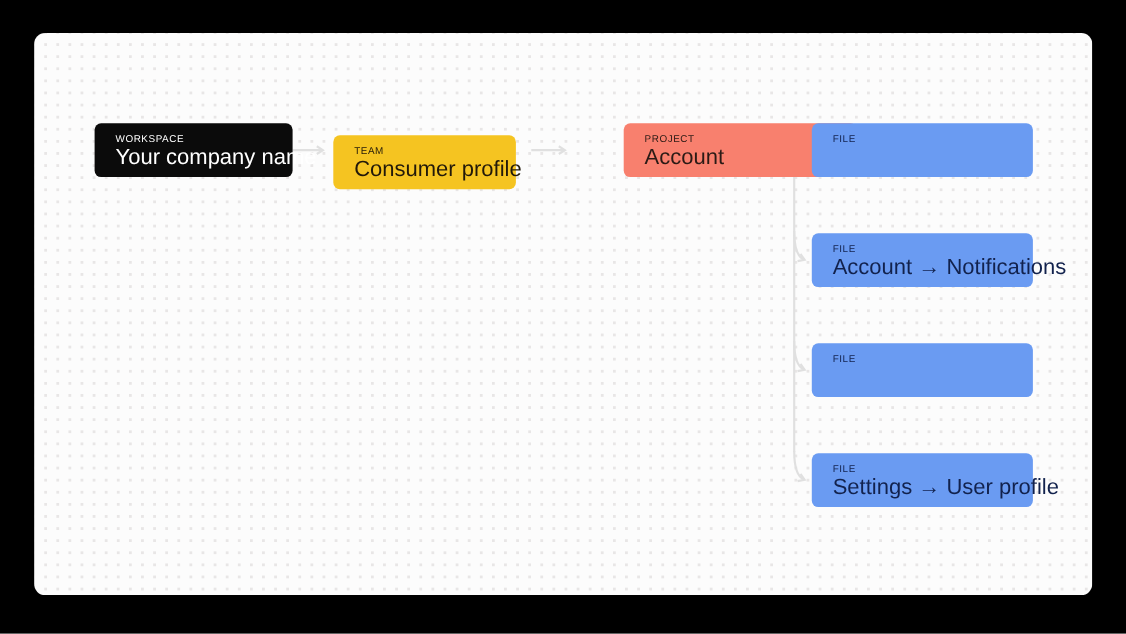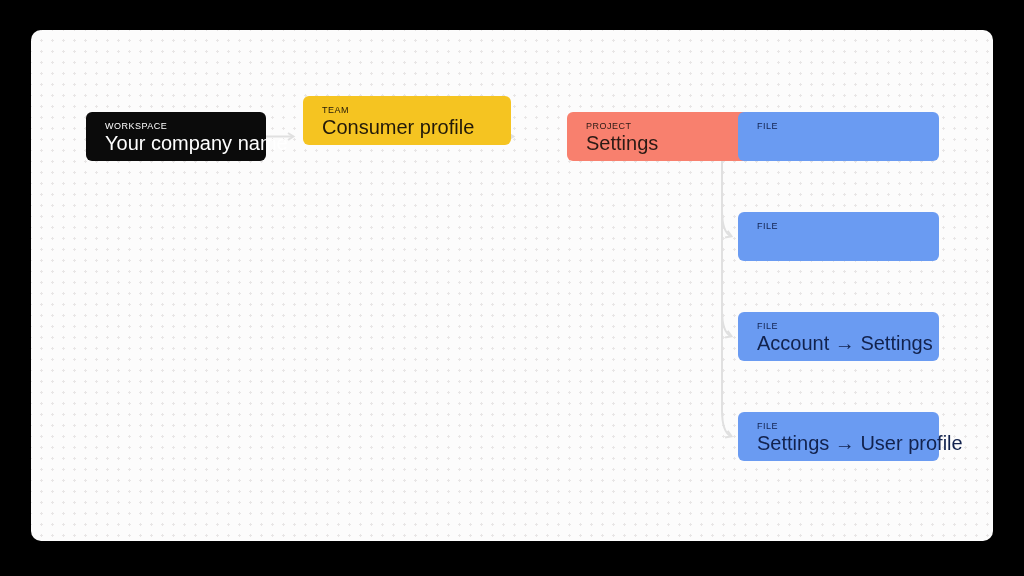--- a/index.html
+++ b/index.html
@@ -42,21 +42,21 @@
     margin-bottom:4px;
     white-space:nowrap;
   }
   .node .title {
     display:block;
     font-size:20px;
     line-height:17px;
     white-space:nowrap;
   }
   .pos-workspace { left:55px;  top:82px;  width:180px; }
-  .pos-team      { left:272px; top:66px;  width:208px; }
+  .pos-team      { left:272px; top:93px;  width:166px; }
   .pos-project   { left:492px; top:82px;  width:212px;margin-left:44px; }
   .pos-file-0    { left:707px; top:82px;  width:201px; }
   .pos-file-1    { left:707px; top:182px; width:201px; }
   .pos-file-2    { left:707px; top:282px; width:201px; }
   .pos-file-3    { left:707px; top:382px; width:201px; }
 </style>
 </head>
 <body style="background: rgb(0, 0, 0);">
 
 <div class="canvas" style="background-color: rgb(252, 252, 252);">
@@ -81,34 +81,34 @@
     <span class="title">Your company name</span>
   </div>
 
   <div class="node pos-team" style="background: rgb(245, 196, 33); color: rgb(34, 25, 10);">
     <span class="type-label">TEAM</span>
     <span class="title">Consumer profile</span>
   </div>
 
   <div class="node pos-project" style="background: rgb(248, 128, 110); color: rgb(43, 26, 21);">
     <span class="type-label">PROJECT</span>
-    <span class="title">Settings</span>
+    <span class="title">Account</span>
   </div>
 
   <div class="node pos-file-0" style="background: rgb(106, 155, 242); color: rgb(18, 34, 77);">
     <span class="type-label">FILE</span>
   </div>
 
   <div class="node pos-file-1" style="background: rgb(106, 155, 242); color: rgb(18, 34, 77);">
     <span class="type-label">FILE</span>
+    <span class="title">Account → Notifications</span>
   </div>
 
   <div class="node pos-file-2" style="background: rgb(106, 155, 242); color: rgb(18, 34, 77);">
     <span class="type-label">FILE</span>
-    <span class="title">Account → Settings</span>
   </div>
 
   <div class="node pos-file-3" style="background: rgb(106, 155, 242); color: rgb(18, 34, 77);">
     <span class="type-label">FILE</span>
     <span class="title">Settings → User profile</span>
   </div>
 
 </div>
 
 </body></html>

